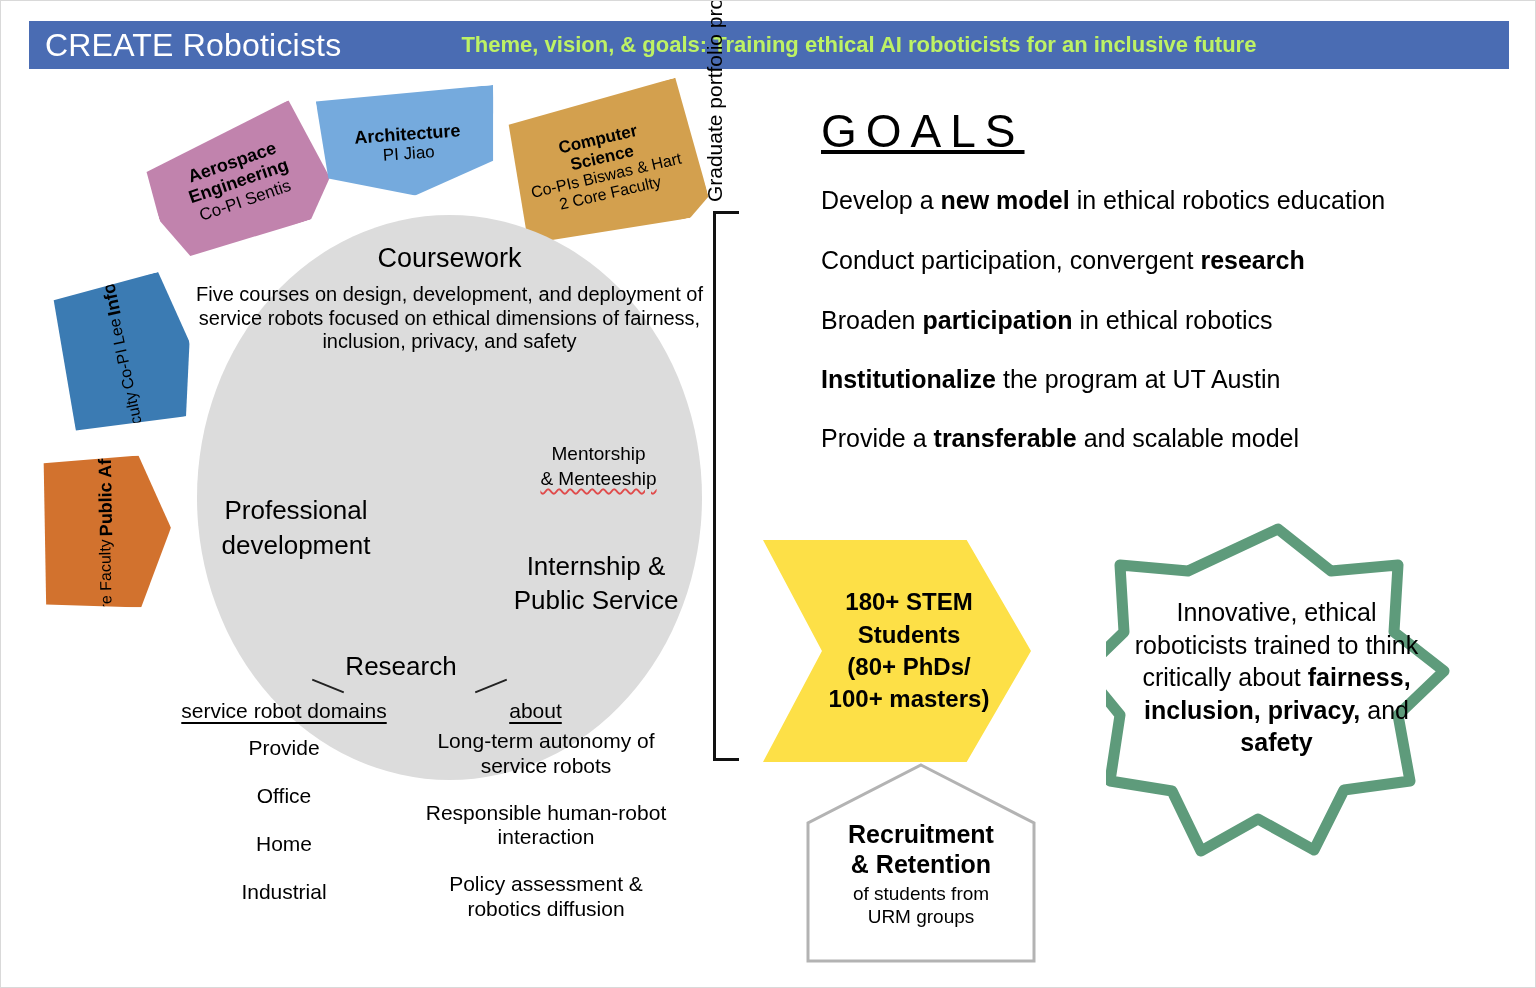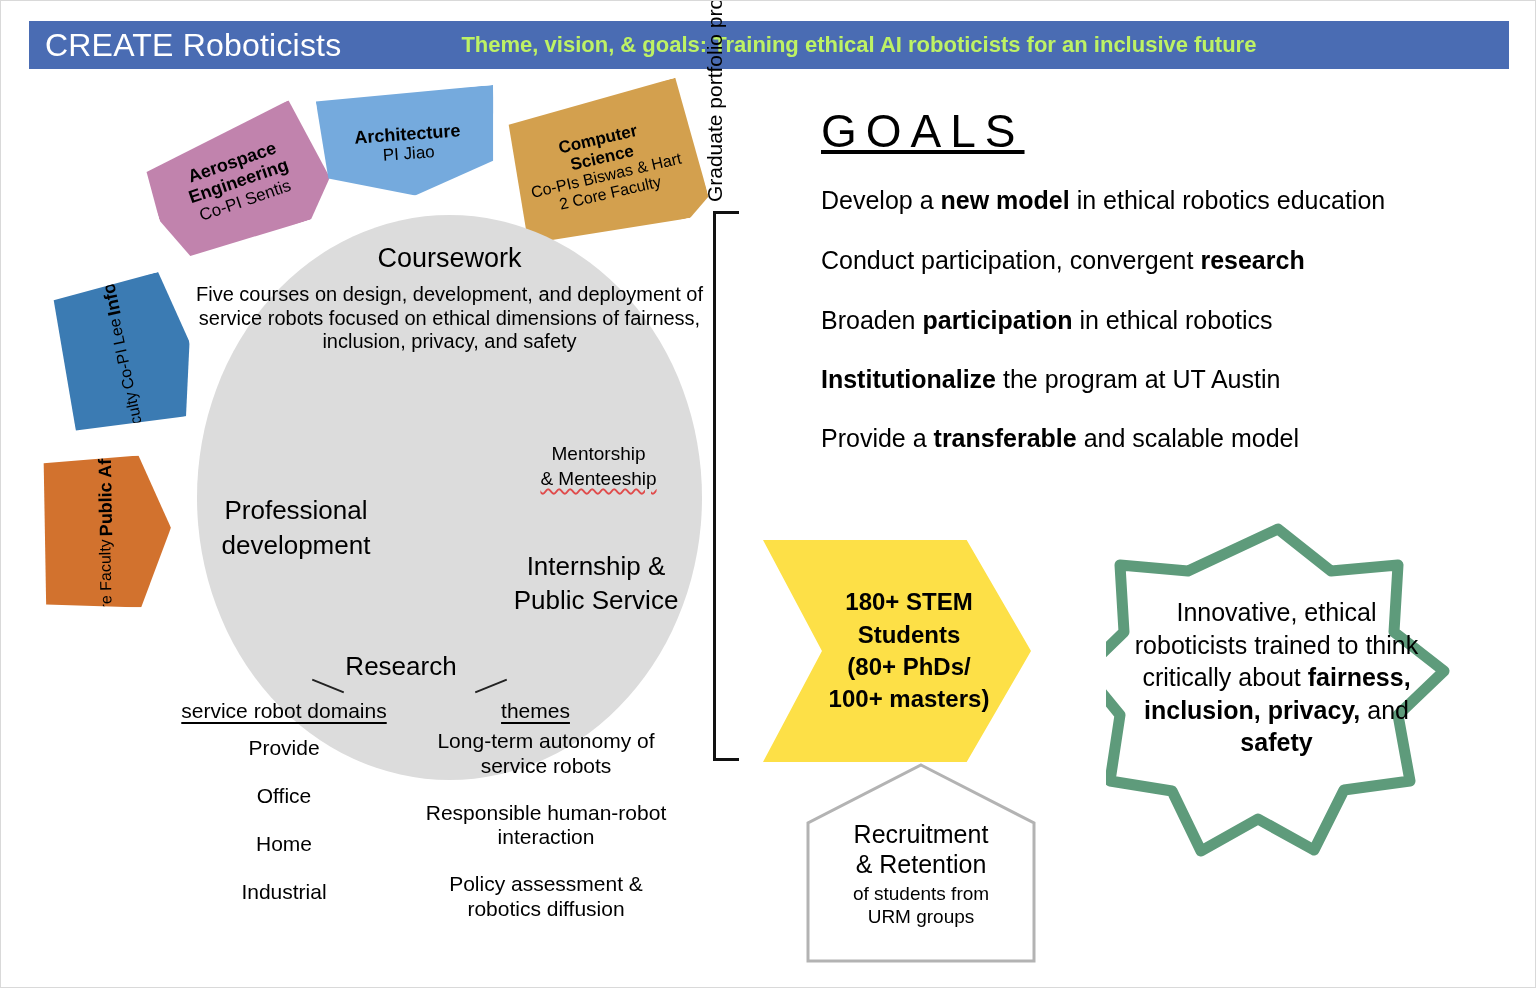--- a/index.html
+++ b/index.html
@@ -260,21 +260,21 @@
   #recruit-shape-outline {
     position: absolute;
     left: 805px; top: 762px;
     width: 230px; height: 200px;
   }
   #recruit-text {
     position: absolute;
     left: 805px; top: 818px; width: 230px;
     text-align: center;
   }
-  #recruit-title { font-size: 25px; line-height: 1.2; }
+  #recruit-title { font-size: 25px; line-height: 1.2; font-weight: bold; }
   #recruit-sub { font-size: 19px; line-height: 1.2; margin-top: 4px; }
 
   
   #starburst-wrap {
     position: absolute;
     left: 1105px; top: 518px;
     width: 345px; height: 360px;
   }
   #starburst-text {
     position: absolute;
@@ -348,21 +348,21 @@
   <div class="connector" id="conn-right"></div>
 
   <div id="col-domains-head">service robot domains</div>
   <div id="col-domains-list">
     <div>Provide</div>
     <div>Office</div>
     <div>Home</div>
     <div>Industrial</div>
   </div>
 
-  <div id="col-themes-head">themes</div>
+  <div id="col-themes-head">about</div>
   <div id="col-themes-list">
     <div>Long-term autonomy of service robots</div>
     <div>Responsible human-robot interaction</div>
     <div>Policy assessment &amp; robotics diffusion</div>
   </div>
 
   <div id="bracket"></div>
   <div id="bracket-label">Graduate portfolio program in ethical robotics</div>
 
   <div id="goals-head">GOALS</div>

